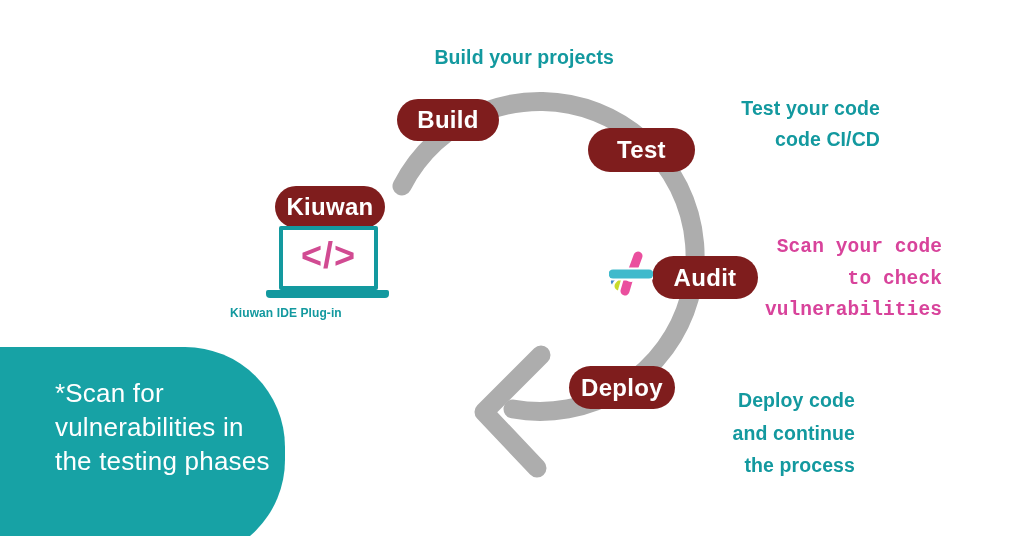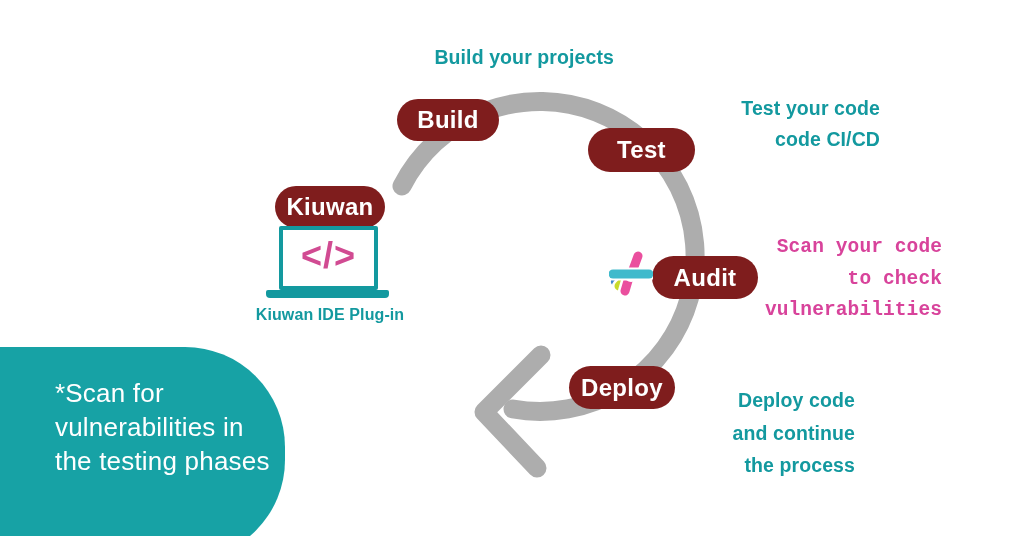--- a/index.html
+++ b/index.html
@@ -74,22 +74,21 @@
     left: 266px; top: 290px;
     width: 123px; height: 8px;
     background: #13999f;
     border-radius: 2px 2px 4px 4px;
     z-index: 2;
   }
   #laptop-caption {
     position: absolute;
     left: 230px; top: 306px;
     width: 200px;
-    text-align: center;
-    font-size: 16px;
+    font-size: 12px;
     font-weight: 700;
     color: #13999f;
     z-index: 2;
     letter-spacing: 0.1px;
   }
 
   
   #note-blob {
     position: absolute;
     left: -80px; top: 347px;

